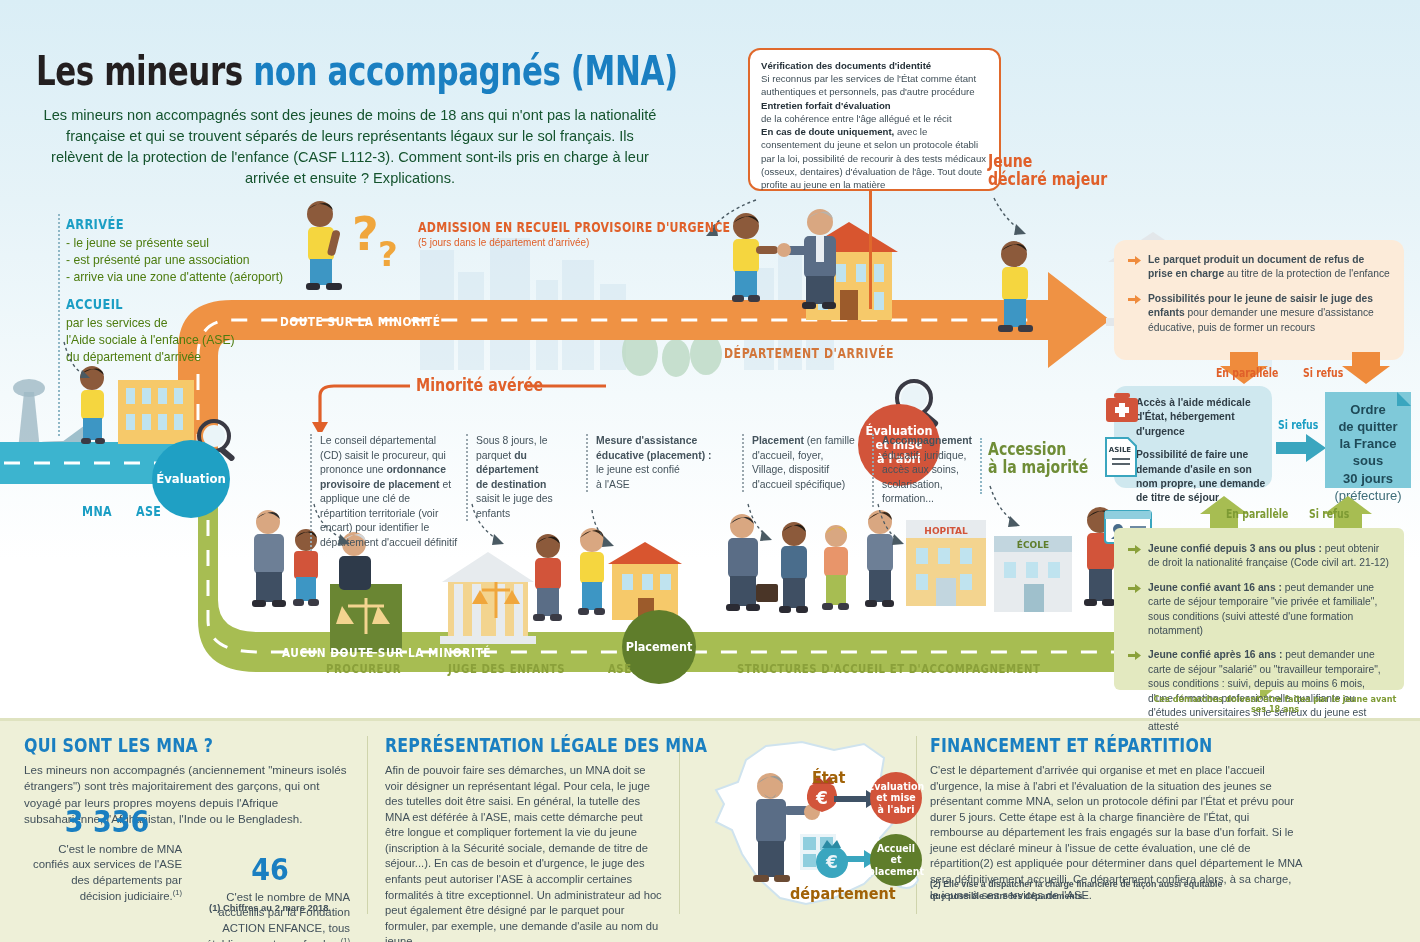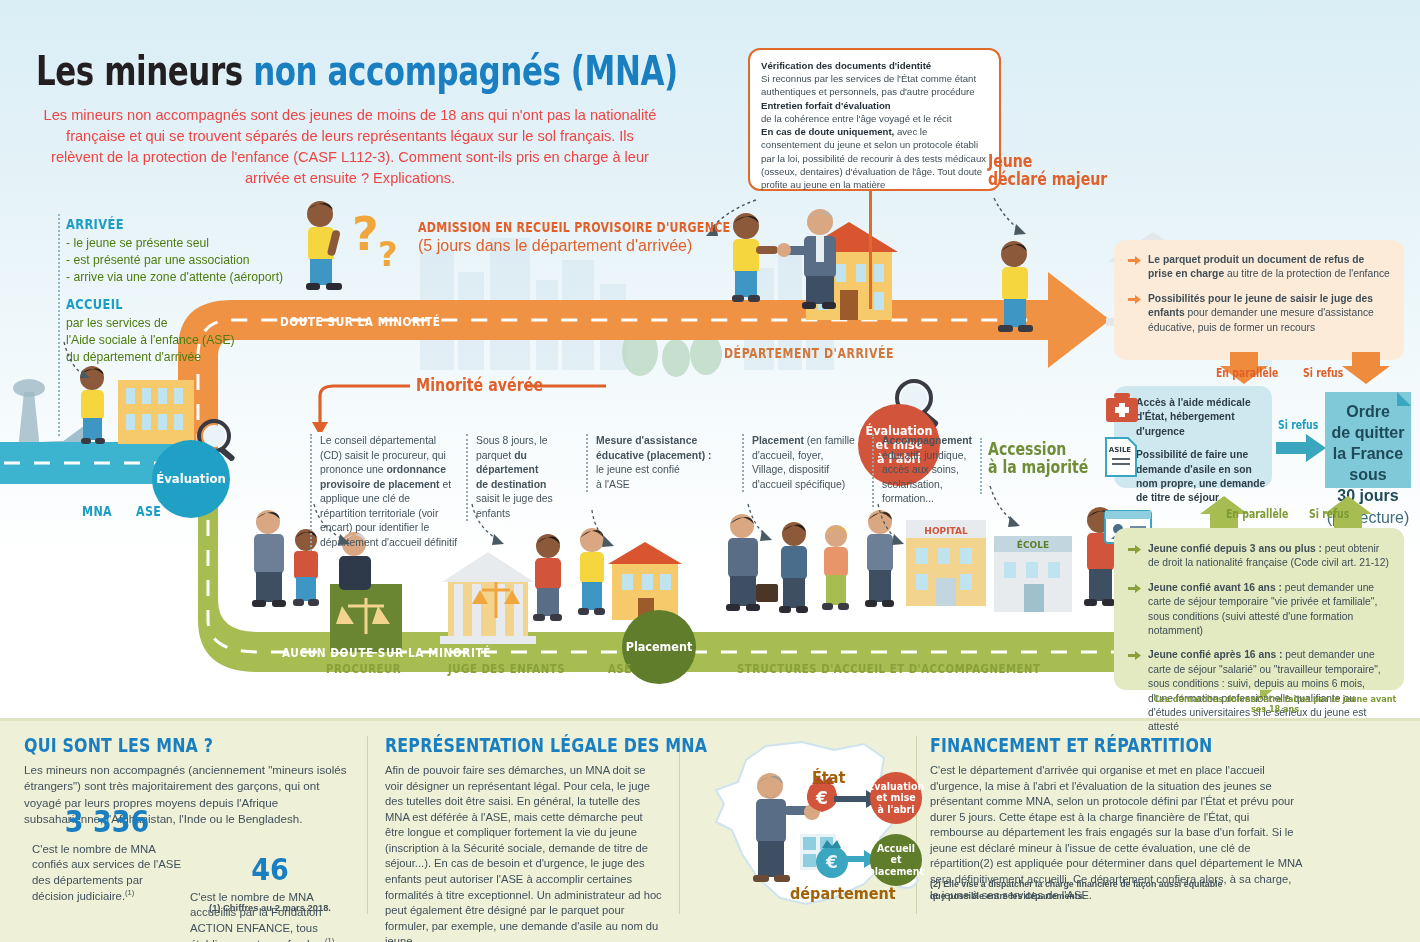--- a/index.html
+++ b/index.html
@@ -29,21 +29,21 @@
     position:absolute; left:36px; top:48px;
     font-size:40px; font-weight:bold; letter-spacing:-0.5px;
     font-family:"DejaVu Sans Condensed","Liberation Sans", sans-serif;
     transform:scaleX(0.86); transform-origin:left center;
     white-space:nowrap;
   }
   .title .dark { color:#231f20; }
   .title .blue { color:#1a7fc1; }
   .intro {
     position:absolute; left:40px; top:105px; width:620px;
-    text-align:center; font-size:14.6px; line-height:1.45; color:#ef4444;
+    text-align:center; font-size:14.6px; line-height:1.45; color:#14532d;
   }
 
   
   .kicker {
     font-family:"DejaVu Sans Condensed","Liberation Sans", sans-serif;
     font-weight:bold; letter-spacing:0.4px; transform:scaleX(0.88);
     transform-origin:left center;
   }
   .b { font-weight:bold; }
 
@@ -70,21 +70,21 @@
   
   .admission {
     position:absolute; left:418px; top:219px; width:290px;
   }
   .admission .h {
     color:#e0602a; font-size:13.6px;
     font-family:"DejaVu Sans Condensed","Liberation Sans", sans-serif;
     font-weight:bold; letter-spacing:0.3px; transform:scaleX(0.9); transform-origin:left center;
     white-space:nowrap;
   }
-  .admission .s { color:#e0602a; font-size:16px; margin-top:2px; }
+  .admission .s { color:#e0602a; font-size:10px; margin-top:2px; }
 
   .jeune-majeur {
     position:absolute; left:988px; top:152px; width:130px;
     color:#e0602a; font-size:17px; line-height:1.08;
     font-family:"DejaVu Sans Condensed","Liberation Sans", sans-serif; font-weight:bold;
     transform:scaleX(0.92); transform-origin:left center;
   }
   .accession {
     position:absolute; left:988px; top:440px; width:140px;
     color:#6f8d37; font-size:17px; line-height:1.08;
@@ -112,37 +112,37 @@
     font-weight:bold; line-height:1.12;
   }
   .c-eval-blue { left:152px; top:440px; width:78px; height:78px; background:#1fa0c4; font-size:13px; }
   .c-eval-red  { left:858px; top:404px; width:82px; height:82px; background:#d2543a; font-size:12.5px; }
   .c-place     { left:622px; top:610px; width:74px; height:74px; background:#5f7d2b; font-size:12.5px; }
 
   
   .panel { position:absolute; border-radius:12px; }
   .peach { background:#fcebd9; }
   .lightblue { background:#cfe8ef; }
-  .olive { background:#e3e9c0; }
+  .olive { background:#e3e9c0;border-radius:6px; }
   .bullet-list { font-size:10.3px; line-height:1.4; color:#3f4e57; }
   .bullet-row { display:flex; gap:7px; margin-bottom:10px; }
   .bullet-arrow { flex:0 0 auto; width:13px; height:13px; margin-top:1px; }
 
   .step-tag {
     position:absolute; font-size:11.5px;
     font-family:"DejaVu Sans Condensed","Liberation Sans", sans-serif; font-weight:bold;
     transform:scaleX(0.9); transform-origin:left center; white-space:nowrap;
   }
   .tag-orange { color:#e0602a; }
   .tag-green  { color:#7d9a33; }
   .tag-blue   { color:#1b9ec4; }
 
   .ordre-box {
     position:absolute; left:1325px; top:392px; width:86px; height:96px;
-    background:#7fc9d9; color:#1f4a58; font-size:16px; line-height:1.32;
+    background:#7fc9d9; color:#1f4a58; font-size:13px; line-height:1.32;
     text-align:center; padding-top:9px; font-weight:bold;
   }
   .ordre-box .dim { font-weight:normal; color:#3e6d79; }
   .ordre-fold {
     position:absolute; right:0; top:0; width:14px; height:14px;
     background:#3aa6bf; clip-path:polygon(0 0,100% 100%,0 100%);
   }
   .footnote-green {
     position:absolute; left:1150px; top:694px; width:250px; text-align:center;
     font-size:9px; font-weight:bold; color:#7d9a33;
@@ -164,21 +164,21 @@
   .sec-title {
     color:#1a7fc1; font-size:20px;
     font-family:"DejaVu Sans Condensed","Liberation Sans", sans-serif; font-weight:bold;
     letter-spacing:0.2px; transform:scaleX(0.88); transform-origin:left center; white-space:nowrap;
   }
   .sec-body { font-size:11.6px; line-height:1.42; color:#41505a; }
   .stat-num {
     color:#1a7fc1; font-size:30px; text-align:center;
     font-family:"DejaVu Sans Condensed","Liberation Sans", sans-serif; font-weight:bold;
   }
-  .stat-cap { font-size:11.4px; line-height:1.35; text-align:left; color:#41505a; }
+  .stat-cap { font-size:11.4px; line-height:1.35; text-align:right; color:#41505a; }
   .tinynote { font-size:9.4px; font-weight:bold; color:#41505a; text-align:center; }
   .vdiv { position:absolute; width:1px; background:#cfd4ac; }
 
   .map-cap {
     position:absolute; color:#a16207; font-size:16px;
     font-family:"DejaVu Sans Condensed","Liberation Sans", sans-serif; font-weight:bold;
   }
   .map-circle {
     position:absolute; border-radius:50%; color:#fff; display:flex; align-items:center;
     justify-content:center; text-align:center; font-size:10.5px; line-height:1.1;
@@ -532,21 +532,21 @@
 
   <div class="circle c-eval-blue">
     <span>Évaluation</span>
   </div>
 
   <div class="orange-stem"></div>
   <div class="orange-box">
     <div class="b">Vérification des documents d'identité</div>
     <div>Si reconnus par les services de l'État comme étant authentiques et personnels, pas d'autre procédure</div>
     <div class="b">Entretien forfait d'évaluation</div>
-    <div>de la cohérence entre l'âge voyagé et le récit</div>
+    <div>de la cohérence entre l'âge allégué et le récit</div>
     <div>
       <span class="b">En cas de doute uniquement,</span><span> avec le consentement du jeune et selon un protocole établi par la loi, possibilité de recourir à des tests médicaux (osseux, dentaires) d'évaluation de l'âge. Tout doute profite au jeune en la matière</span>
     </div>
   </div>
 
   <svg class="sprite" style="left:700px;top:196px;width:60px;height:50px;" viewBox="0 0 60 50">
     <path d="M56 4 C34 12 20 22 10 34" stroke="#4a5a63" stroke-width="1.4" fill="none" stroke-dasharray="3 3"></path>
     <path d="M16 28 L6 40 L18 40 Z" fill="#4a5a63"></path>
   </svg>
 

